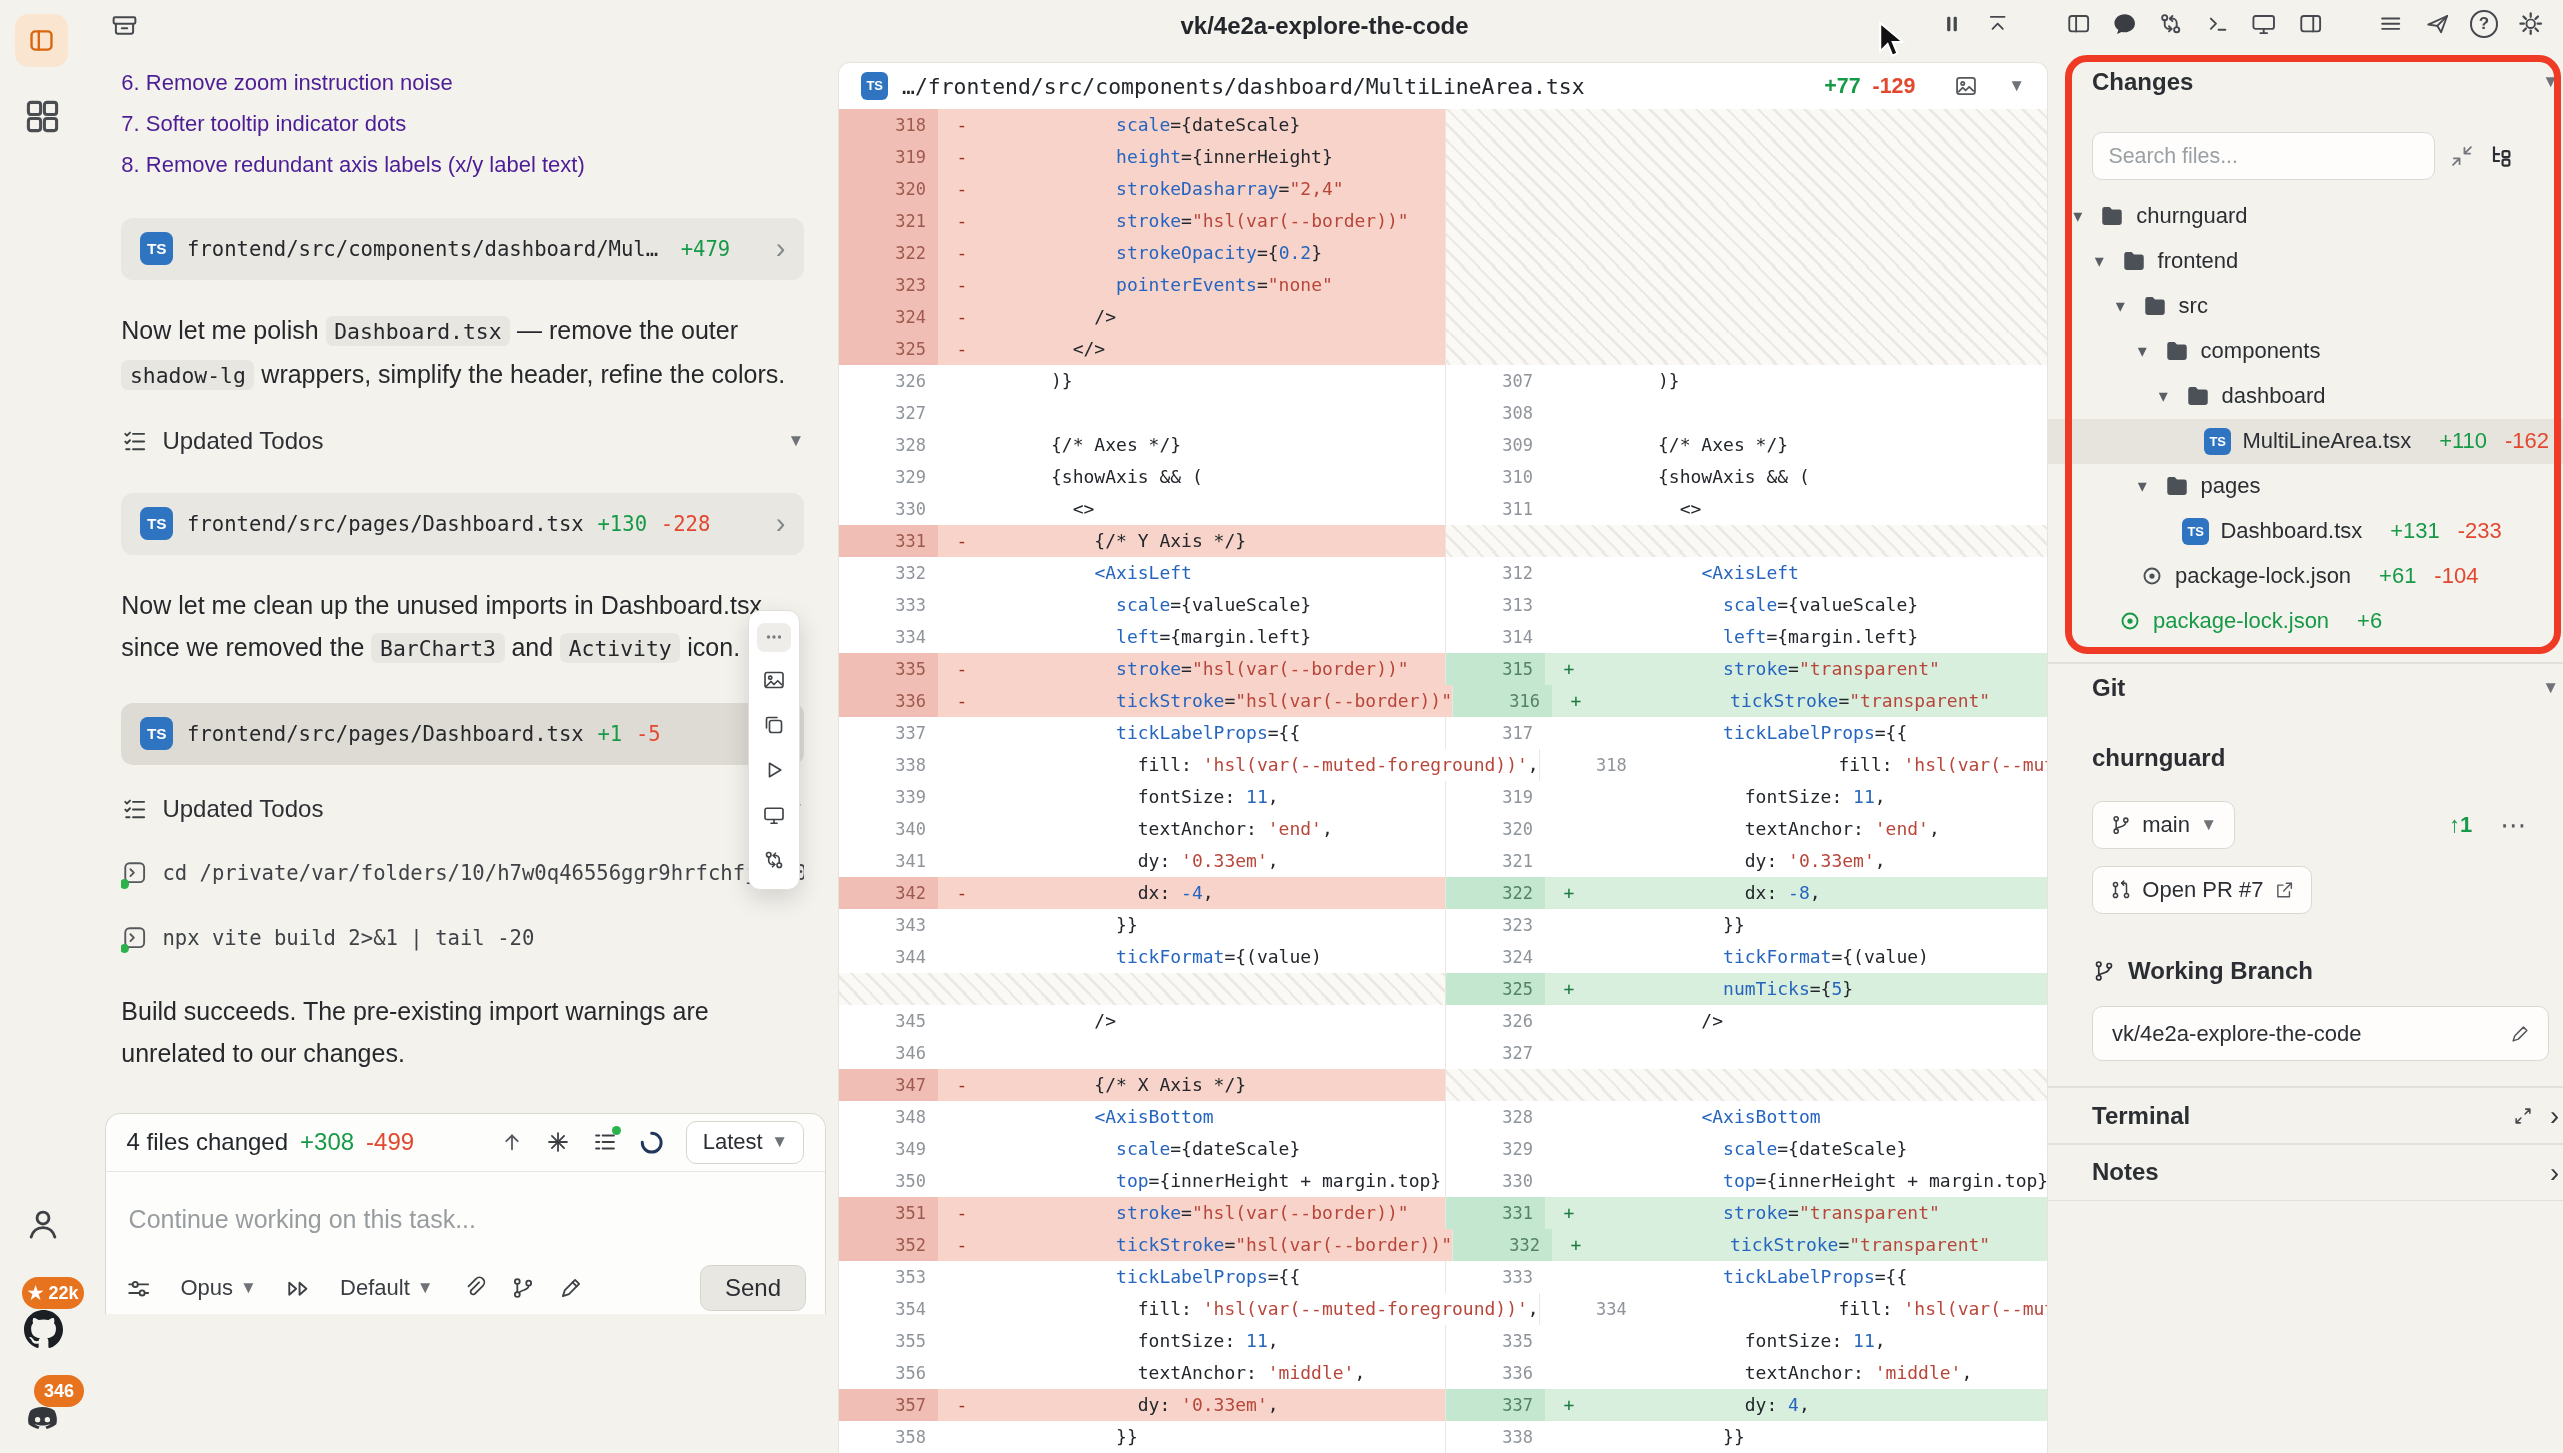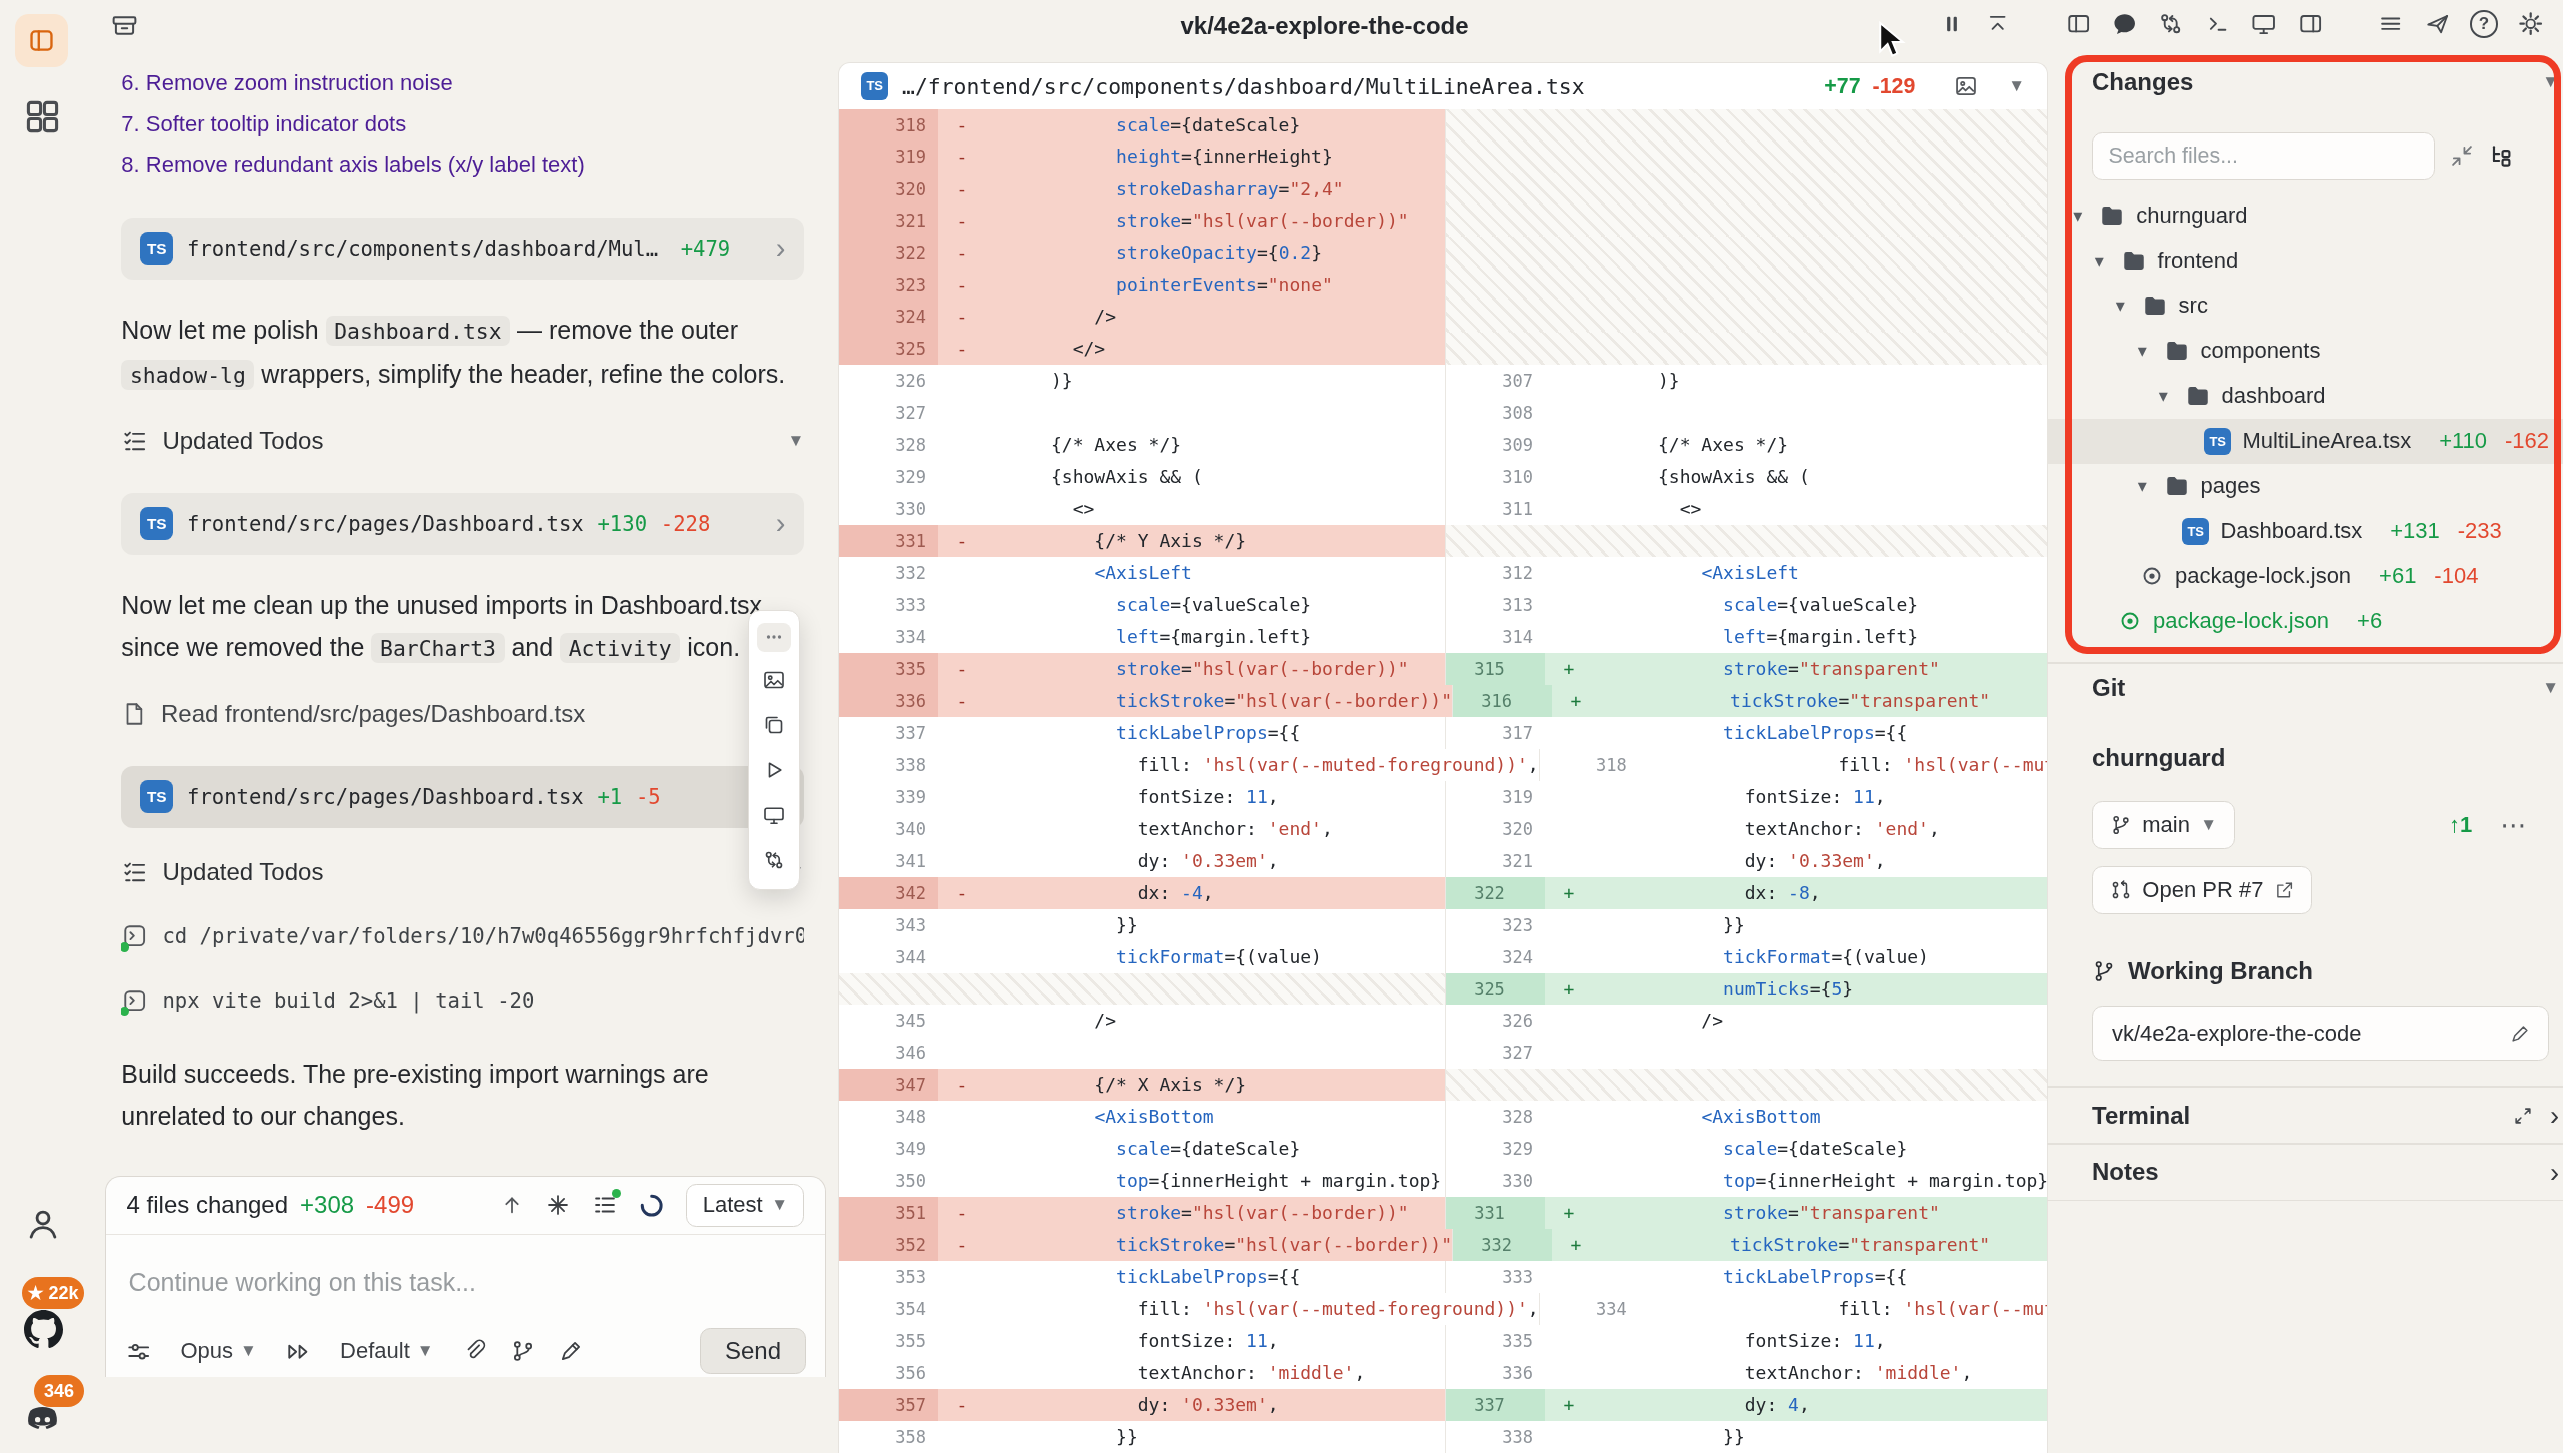--- a/index.html
+++ b/index.html
@@ -76,21 +76,21 @@
   .dhalf{display:flex;height:32px;line-height:32px;font-family:"DejaVu Sans Mono",monospace;font-size:18px;box-sizing:border-box;}
   .dhalf.old{flex:0 0 606px;}
   .dhalf.new{flex:1 1 auto;border-left:1.7px solid #eae7e2;min-width:0;}
   .ln{flex:0 0 87px;text-align:right;padding-right:12px;color:#8f949a;font-size:17px;}
   .sg{flex:0 0 48px;text-align:center;color:#6f7377;}
   .cd{flex:1 1 auto;white-space:pre;overflow:hidden;min-width:0;}
   .dhalf.d{background:#f7d3ca;}
   .dhalf.d .ln{background:#f0beb4;color:#9e5a50;}
   .dhalf.d .sg{color:#9c3328;}
   .dhalf.a{background:#d8efde;}
-  .dhalf.a .ln{background:#c3e7cf;color:#55806a;text-align:center;}
+  .dhalf.a .ln{background:#c3e7cf;color:#55806a;}
   .dhalf.a .sg{color:#1c7a3d;}
   .dhalf.hh{background:repeating-linear-gradient(45deg,#ece9e4 0 2.6px,#faf9f6 2.6px 11px);}
   .tk-p{color:#23272c;} .tk-a{color:#2565bf;} .tk-t{color:#2565bf;} .tk-s{color:#b8463a;} .tk-n{color:#2565bf;}
 
   
   .rightp{position:absolute;left:2047px;top:53px;right:0;bottom:0;padding-left:45px;box-sizing:border-box;font-size:22px;color:#2b2e33;}
   .sec-head{display:flex;align-items:center;height:38px;padding-right:4px;}
   .sec-title{font-size:24px;font-weight:600;}
   .sec-right{margin-left:auto;display:flex;align-items:center;gap:15.4px;color:#34373c;}
   .search-row{margin-top:31px;display:flex;align-items:center;gap:13.7px;}
@@ -323,29 +323,20 @@
     <div class="file-card">
       <span class="ts-badge">TS</span>
       <span class="fc-name">frontend/src/pages/Dashboard.tsx</span>
       <span class="fc-add">+130</span>
       <span class="fc-del">-228</span>
       <span class="fc-chev">›</span>
     </div>
 
     <p class="para"><span>Now let me clean up the unused imports in Dashboard.tsx since we removed the </span><code class="chip">BarChart3</code><span> and </span><code class="chip">Activity</code><span> icon.</span></p>
 
-    <div class="mini-row read-row">
-      <svg width="26" height="26" viewBox="0 0 32 32">
-          <g class="ico" style="stroke:#55585c">
-            <path d="M8 4h11l6 6v18H8z"></path>
-            <path d="M19 4v6h6"></path>
-          </g>
-        </svg>
-      <span>Read frontend/src/pages/Dashboard.tsx</span>
-    </div>
 
     <div class="file-card dark">
       <span class="ts-badge">TS</span>
       <span class="fc-name">frontend/src/pages/Dashboard.tsx</span>
       <span class="fc-add">+1</span>
       <span class="fc-del">-5</span>
       <span class="fc-chev">›</span>
     </div>
 
     <div class="mini-row">

